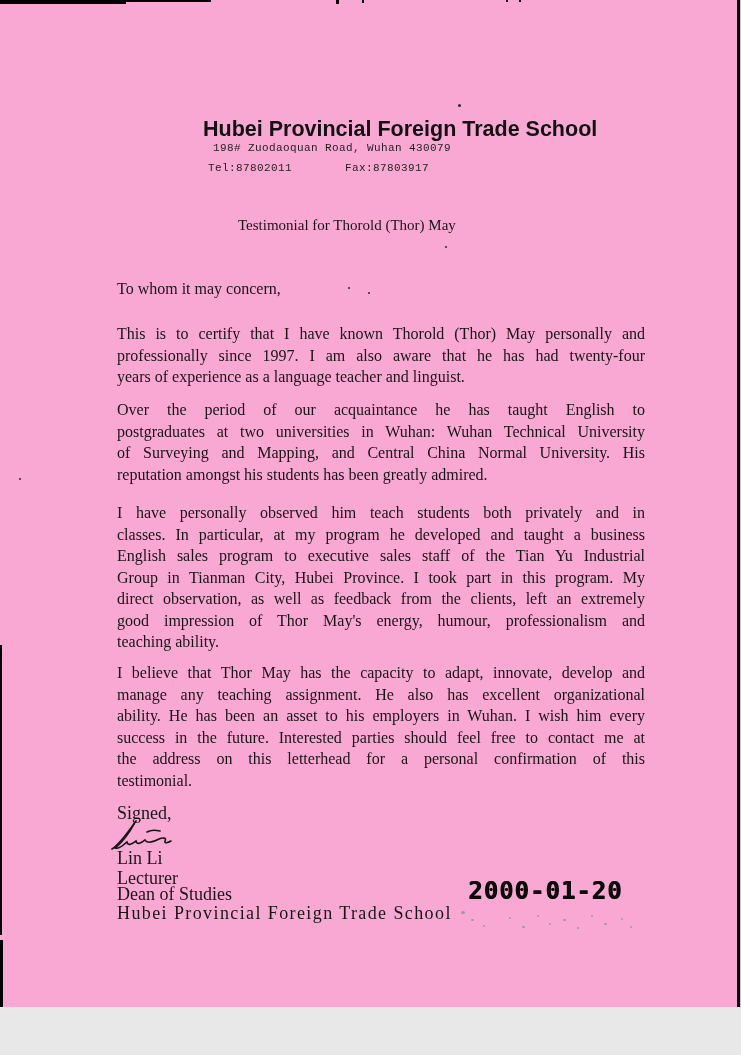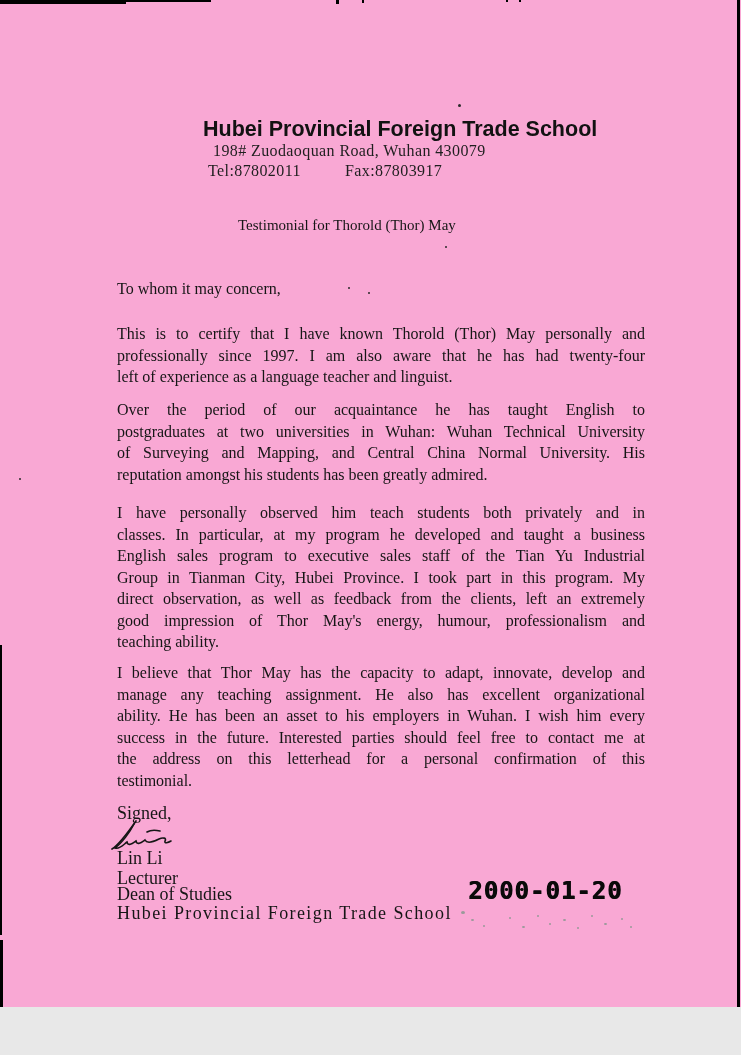--- a/index.html
+++ b/index.html
@@ -7,21 +7,21 @@
     position:relative;width:741px;height:1007px;background:#f9a8d4;
     font-family:"Liberation Serif",serif;color:#1b1b1b;overflow:hidden;
   }
   .abs{position:absolute;}
   
   .school{
     font-family:"Liberation Sans",sans-serif;font-weight:bold;
     font-size:21.5px;line-height:1;color:#121212;white-space:nowrap;
   }
   .addr,.telfax{
-    font-family:Liberation Serif, serif;font-size:16px;line-height:1.1;
+    font-family:Liberation Mono, monospace;font-size:11px;line-height:1.1;
     letter-spacing:.4px;color:#1f1f1f;white-space:nowrap;
   }
   
   .doc-title{font-size:15px;line-height:1.2;white-space:nowrap;color:#161616;}
   .para{left:117px;width:528px;font-size:16px;line-height:21.5px;color:#161616;}
   .line{text-align:justify;}
   .line.just{text-align-last:justify;}
   .sigline{font-size:18px;line-height:1.15;white-space:nowrap;color:#161616;}
   .org-line{letter-spacing:1.4px;}
   
@@ -46,21 +46,21 @@
   <div class="abs telfax" style="left:345px;top:162px;">Fax:87803917</div>
 
   <div class="abs doc-title" style="left:238px;top:216px;">Testimonial for Thorold (Thor) May</div>
 
   <div class="abs para" style="top:278px;">To whom it may concern,</div>
 
   <div>
       <div class="abs para" style="top: 323px;">
         <div class="line just">This is to certify that I have known Thorold (Thor) May personally and</div>
         <div class="line just">professionally since 1997. I am also aware that he has had twenty-four</div>
-        <div class="line">left of experience as a language teacher and linguist.</div>
+        <div class="line">years of experience as a language teacher and linguist.</div>
       </div>
       <div class="abs para" style="top: 399px;">
         <div class="line just">Over the period of our acquaintance he has taught English to</div>
         <div class="line just">postgraduates at two universities in Wuhan: Wuhan Technical University</div>
         <div class="line just">of Surveying and Mapping, and Central China Normal University. His</div>
         <div class="line">reputation amongst his students has been greatly admired.</div>
       </div>
       <div class="abs para" style="top: 502px;">
         <div class="line just">I have personally observed him teach students both privately and in</div>
         <div class="line just">classes. In particular, at my program he developed and taught a business</div>

